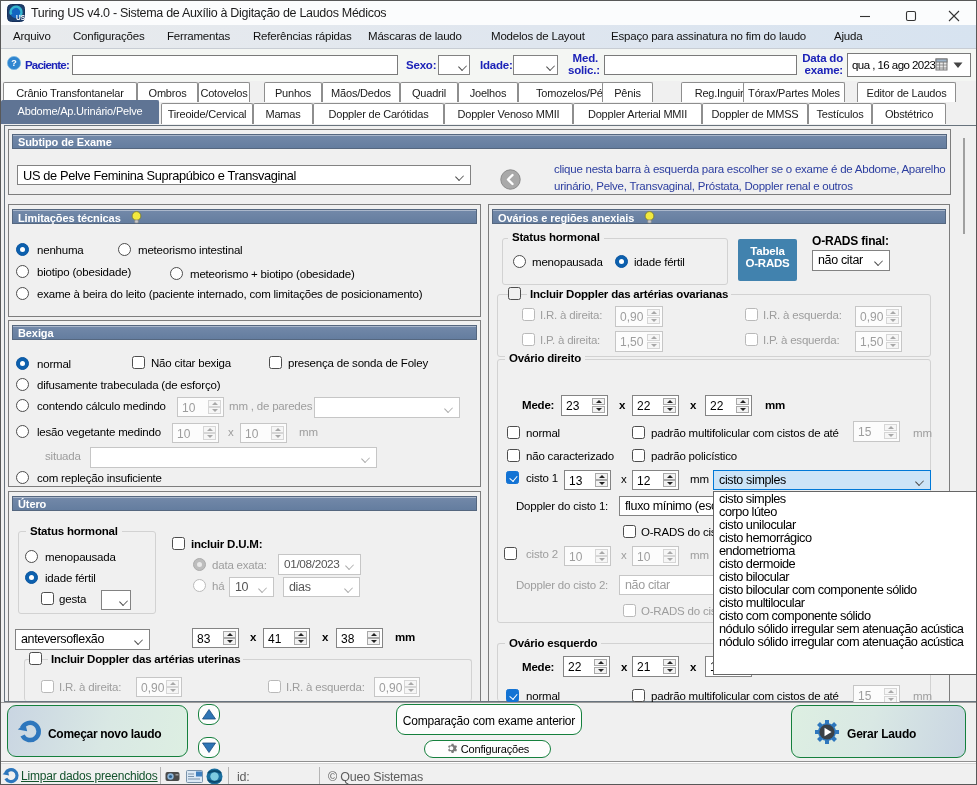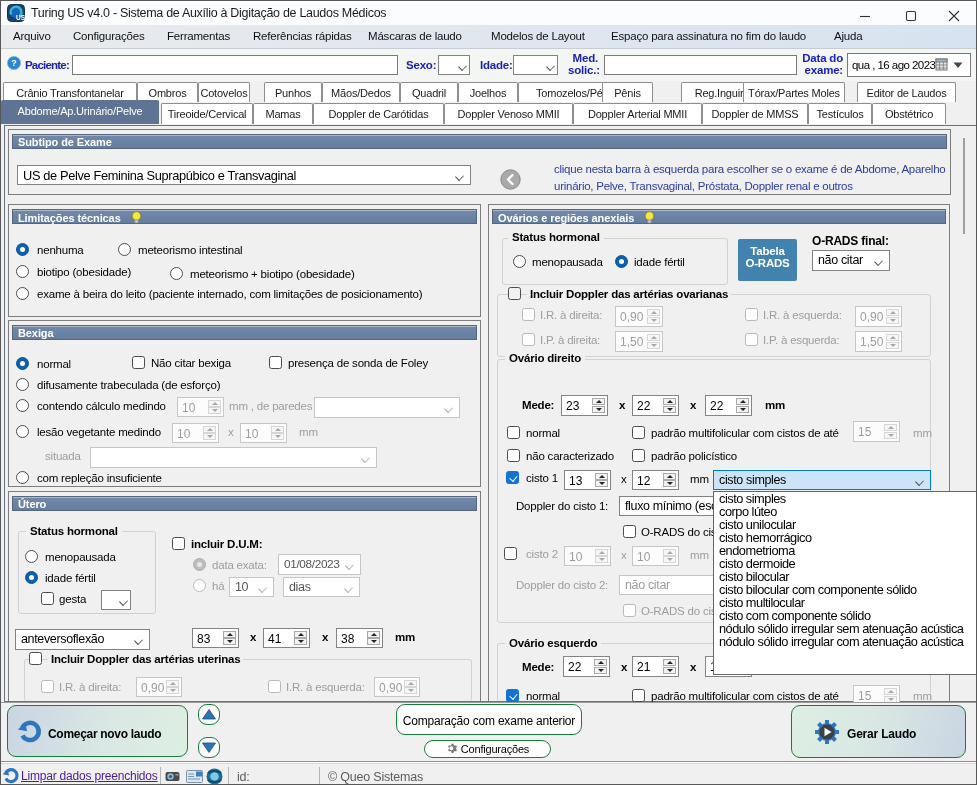--- a/index.html
+++ b/index.html
@@ -551,21 +551,21 @@
     <path d="M11.5 9.8 L18.5 14 L11.5 18.2 Z" fill="#fff"></path>
   </svg>
   <span class="lab b" style="left:55px;top:21px;font-size:12px;letter-spacing:-0.2px">Gerar Laudo</span>
 </div>
 <div id="sep1"></div>
 <div id="statbar">
   <svg class="abs" style="left:1px;top:3px" width="18" height="18" viewBox="0 0 26 26">
     <path d="M5.2 9.0 A 8.6 8.6 0 1 1 5.5 16.5" fill="none" stroke="#2e77bd" stroke-width="4.6"></path>
     <path d="M0.8 10.5 L8.2 4.2 L10.2 12.2 Z" fill="#2e77bd"></path>
   </svg>
-  <span class="lab" style="left:20px;top:5px;font-size:12px;letter-spacing:-0.2px;color:#4c1d95;text-decoration:underline">Limpar dados preenchidos</span>
+  <span class="lab" style="left:20px;top:5px;font-size:12px;letter-spacing:-0.2px;color:#14532d;text-decoration:underline">Limpar dados preenchidos</span>
   <div class="abs" style="left:159px;top:3px;width:1px;height:17px;background:#b5b5b5"></div>
   <svg class="abs" style="left:164px;top:6px" width="18" height="13" viewBox="0 0 18 13">
     <rect x="0.5" y="2" width="14" height="9" rx="2" fill="#4a4a4a"></rect>
     <circle cx="5.5" cy="6.5" r="3.2" fill="#8fb6d9"></circle>
       <circle cx="5.5" cy="6.5" r="1.6" fill="#2b5f8a"></circle>
     <rect x="10.5" y="4" width="3" height="1.5" fill="#9a9a9a"></rect>
   </svg>
   <svg class="abs" style="left:185px;top:6px" width="17" height="13" viewBox="0 0 17 13">
     <rect x="0.5" y="0.5" width="16" height="12" rx="1" fill="#dce9f5" stroke="#7a93ab"></rect>
     <rect x="10" y="1.5" width="6" height="5" fill="#3f7fbf"></rect>

